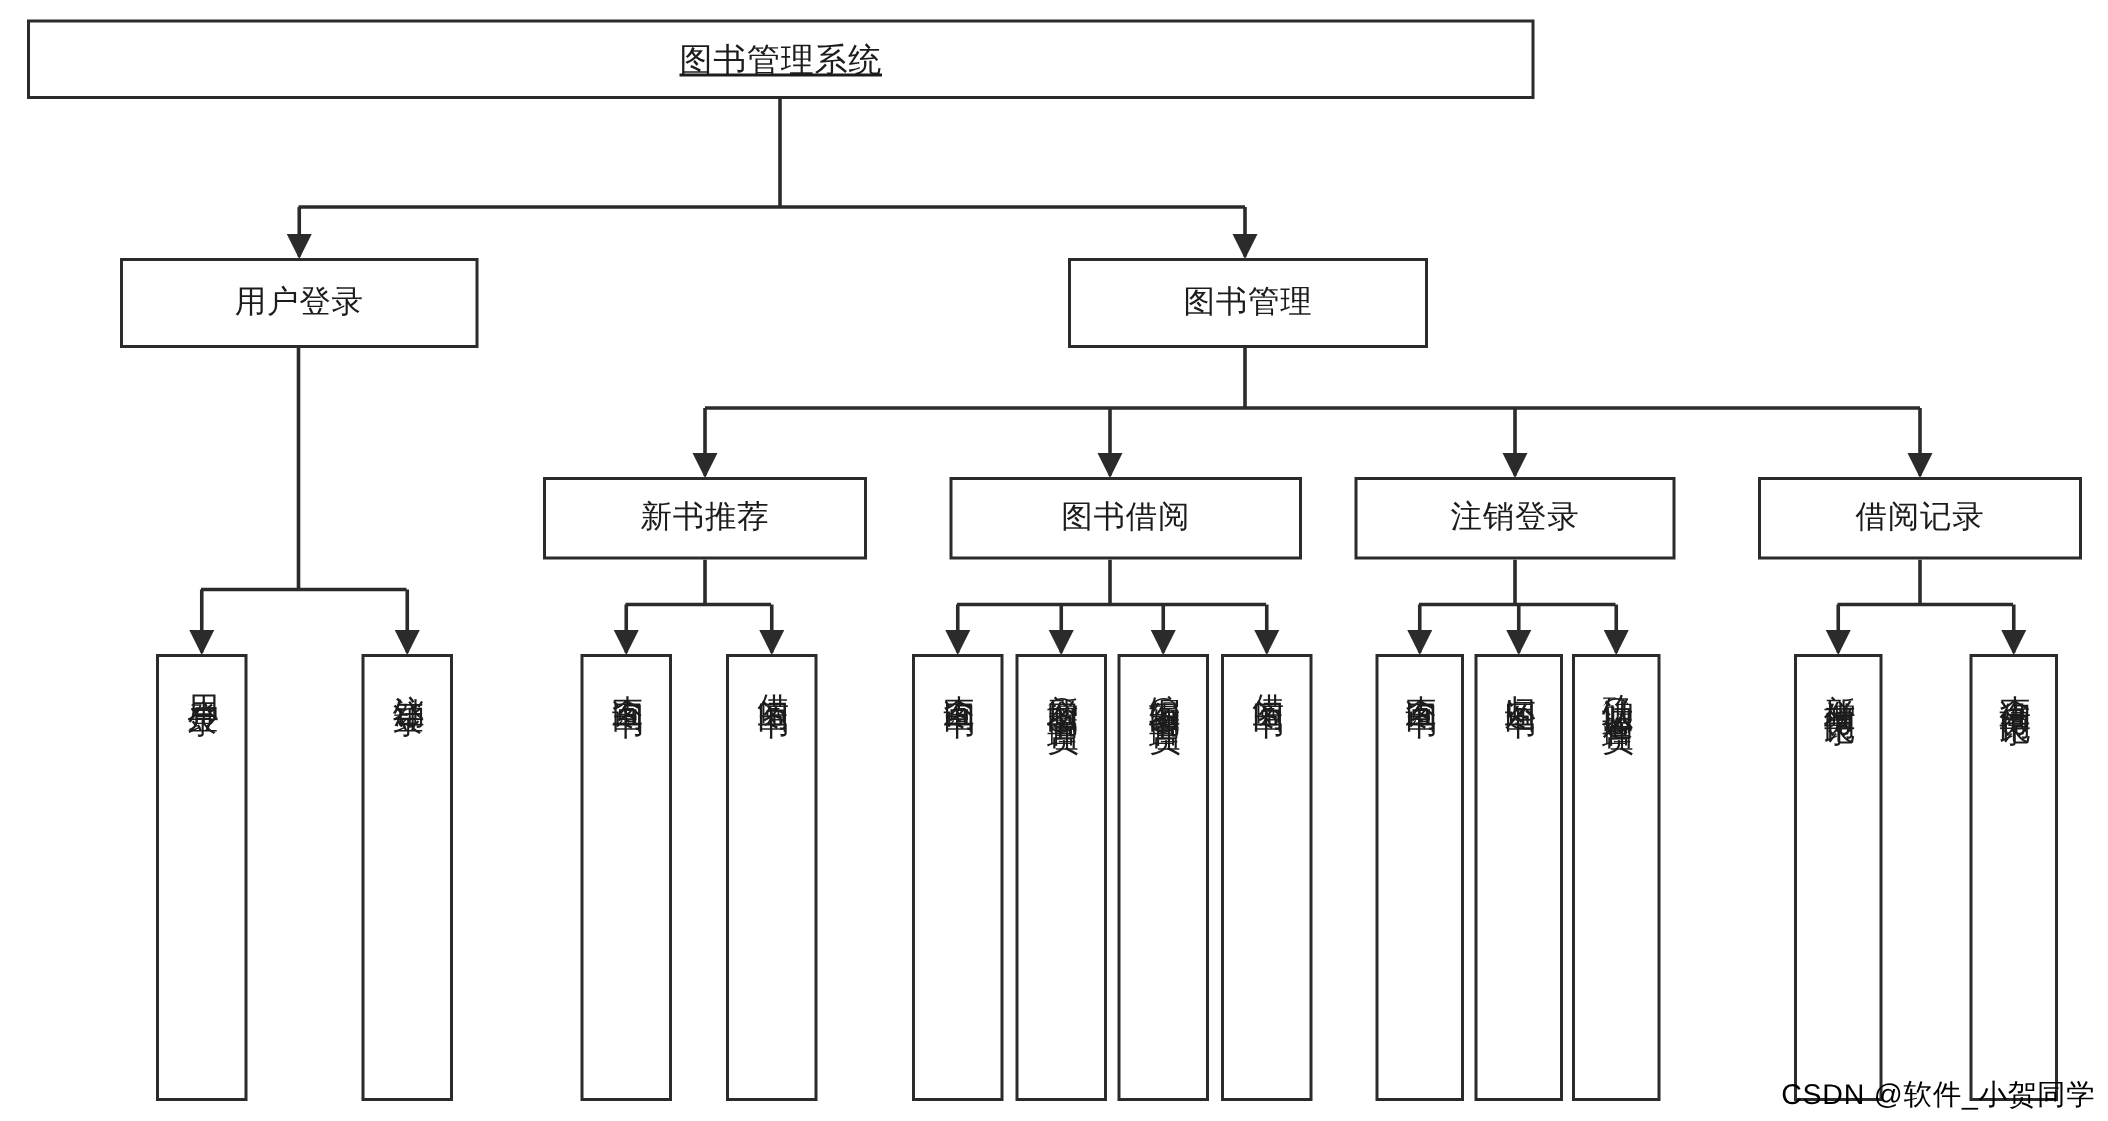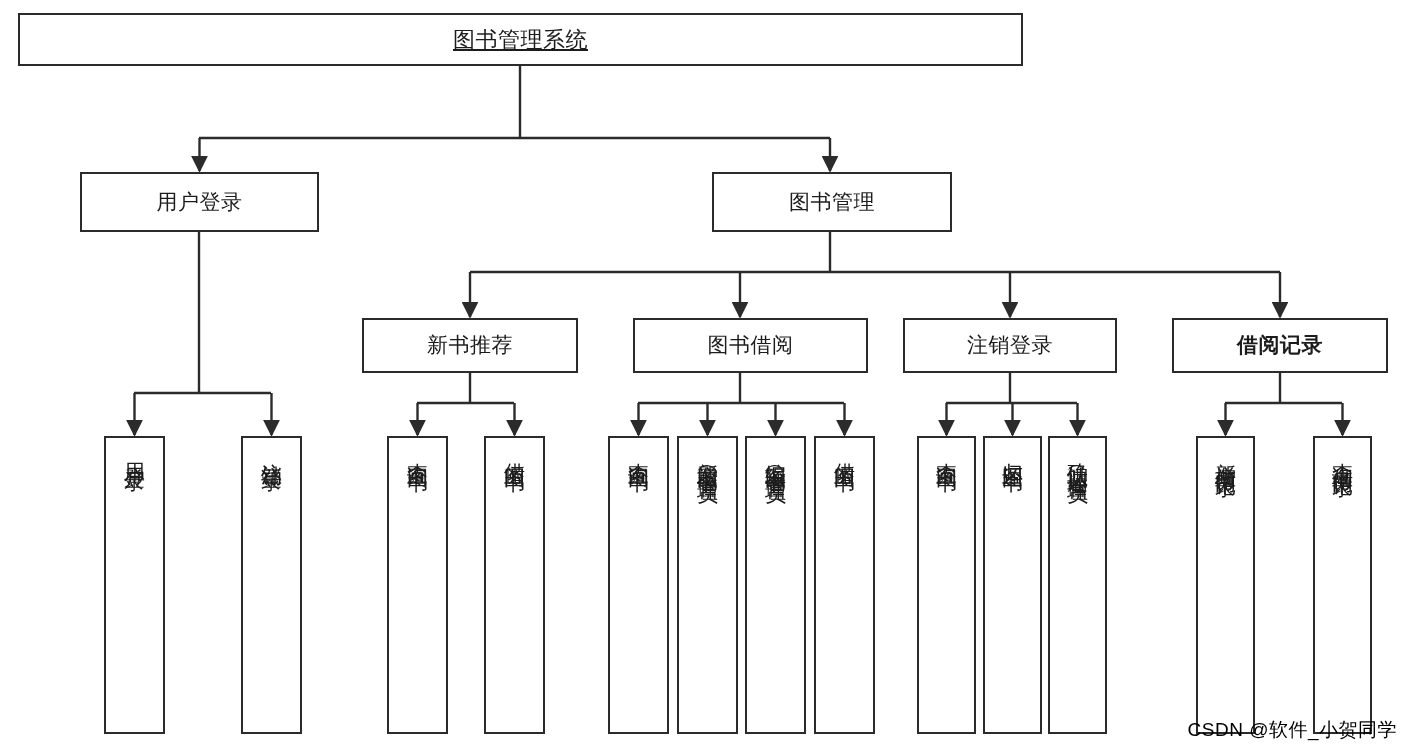--- a/index.html
+++ b/index.html
@@ -129,21 +129,21 @@
 
   <div class="node" id="n-l2_new_books" style="left: 362px; top: 318px; width: 216px; height: 55px;">
     <span class="label">新书推荐</span>
   </div>
   <div class="node" id="n-l2_borrow" style="left: 633px; top: 318px; width: 235px; height: 55px;">
     <span class="label">图书借阅</span>
   </div>
   <div class="node" id="n-l2_current" style="left: 903px; top: 318px; width: 214px; height: 55px;">
     <span class="label">注销登录</span>
   </div>
-  <div class="node" id="n-l2_records" style="left: 1172px; top: 318px; width: 216px; height: 55px; font-weight: bold;">
+  <div class="node" id="n-l2_records" style="left: 1172px; top: 318px; width: 216px; height: 55px;">
     <span class="label">借阅记录</span>
   </div>
 
   <div class="node vertical" id="n-l3_user_login" style="left: 104px; top: 436px; width: 61px; height: 298px;">
     <span class="label">用户登录</span>
   </div>
   <div class="node vertical" id="n-l3_user_logout" style="left: 241px; top: 436px; width: 61px; height: 298px;">
     <span class="label">注销登录</span>
   </div>
 

